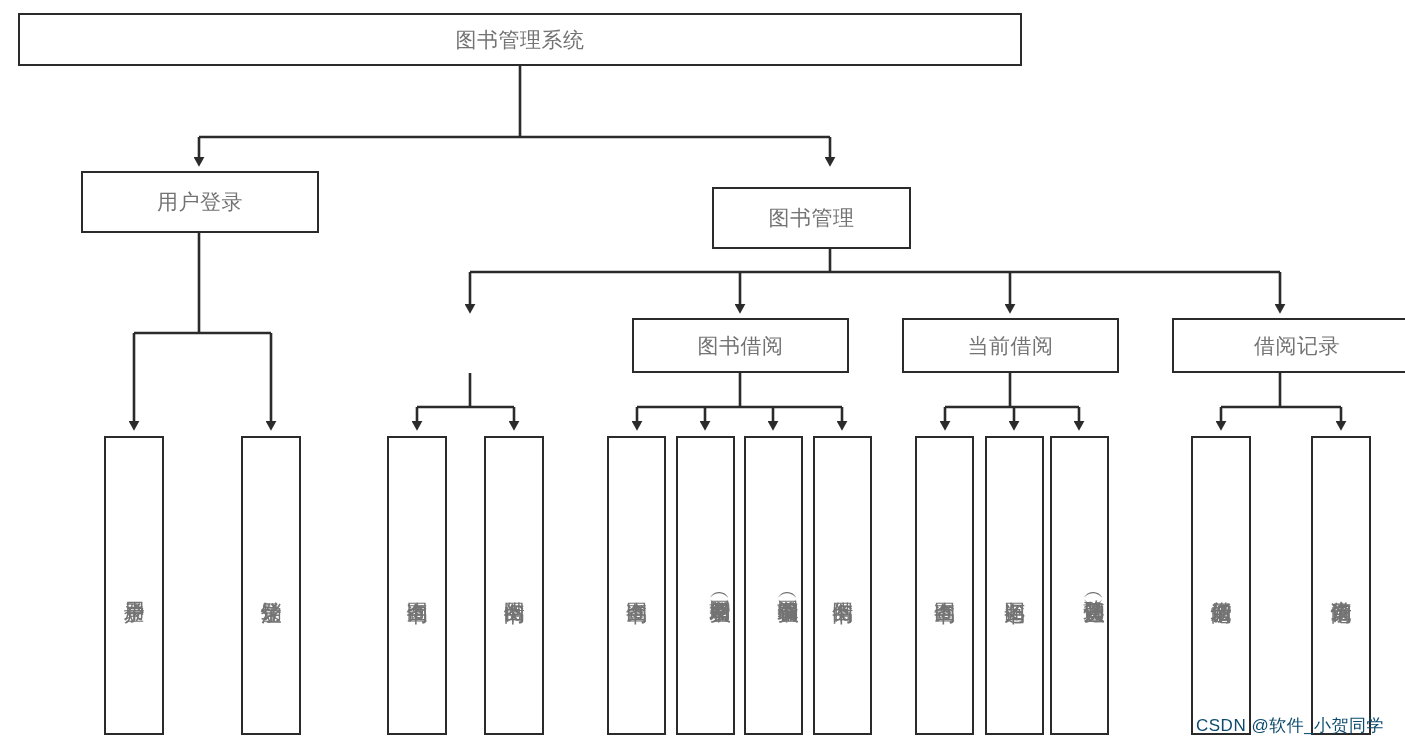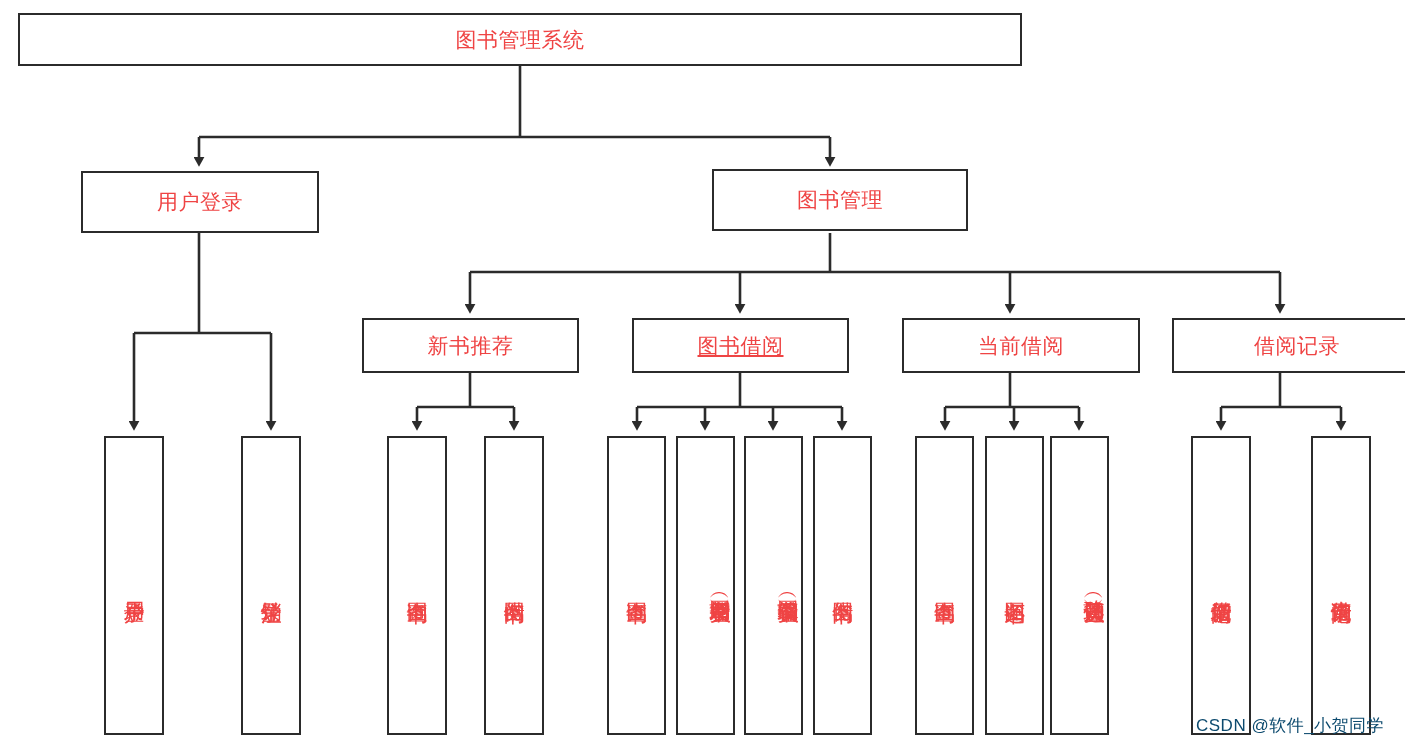--- a/index.html
+++ b/index.html
@@ -25,21 +25,21 @@
     height: 747px;
   }
   .node {
     position: absolute;
     box-sizing: border-box;
     border: 2px solid #2b2b2b;
     background: #ffffff;
     display: flex;
     align-items: center;
     justify-content: center;
-    color: #ef4444;
+    color: #737373;
     letter-spacing: 0.5px;
   }
   .node.horiz {
     font-size: 21px;
     line-height: 1.2;
   }
   .node.vert {
     writing-mode: vertical-rl;
     text-orientation: upright;
     font-size: 21px;
@@ -113,25 +113,24 @@
       <path d="M1280,373 L1280,407"></path>
       <path d="M1221,407 L1341,407"></path>
       <path d="M1221,407 L1221,422" marker-end="url(#arrow)"></path>
       <path d="M1341,407 L1341,422" marker-end="url(#arrow)"></path>
     </g>
   </svg>
 
   <div class="node horiz" style="left: 18px; top: 13px; width: 1004px; height: 53px;">图书管理系统</div>
 
   <div class="node horiz" style="left: 81px; top: 171px; width: 238px; height: 62px;">用户登录</div>
-  <div class="node horiz" style="left: 712px; top: 169px; width: 256px; height: 62px;">图书管理</div>
+  <div class="node horiz" style="left: 712px; top: 187px; width: 199px; height: 62px;">图书管理</div>
 
-  <div class="node horiz" style="left: 362px; top: 318px; width: 217px; height: 55px;">新书推荐</div>
-  <div class="node horiz" style="left: 632px; top: 318px; width: 217px; height: 55px; text-decoration: underline;">图书借阅</div>
-  <div class="node horiz" style="left: 902px; top: 318px; width: 238px; height: 55px;">当前借阅</div>
+  <div class="node horiz" style="left: 632px; top: 318px; width: 217px; height: 55px;">图书借阅</div>
+  <div class="node horiz" style="left: 902px; top: 318px; width: 217px; height: 55px;">当前借阅</div>
   <div class="node horiz" style="left: 1172px; top: 318px; width: 250px; height: 55px;">借阅记录</div>
 
   <div class="node vert centered" style="left: 104px; top: 436px; width: 60px; height: 299px;">用户登录</div>
   <div class="node vert centered" style="left: 241px; top: 436px; width: 60px; height: 299px;">注销登录</div>
   <div class="node vert centered" style="left: 387px; top: 436px; width: 60px; height: 299px;">查询图书</div>
   <div class="node vert centered" style="left: 484px; top: 436px; width: 60px; height: 299px;">借阅图书</div>
   <div class="node vert centered" style="left: 607px; top: 436px; width: 59px; height: 299px;">查询图书</div>
   <div class="node vert" style="left: 676px; top: 436px; width: 59px; height: 299px;">新增图书（管理员）</div>
   <div class="node vert" style="left: 744px; top: 436px; width: 59px; height: 299px;">编辑图书（管理员）</div>
   <div class="node vert centered" style="left: 813px; top: 436px; width: 59px; height: 299px;">借阅图书</div>

